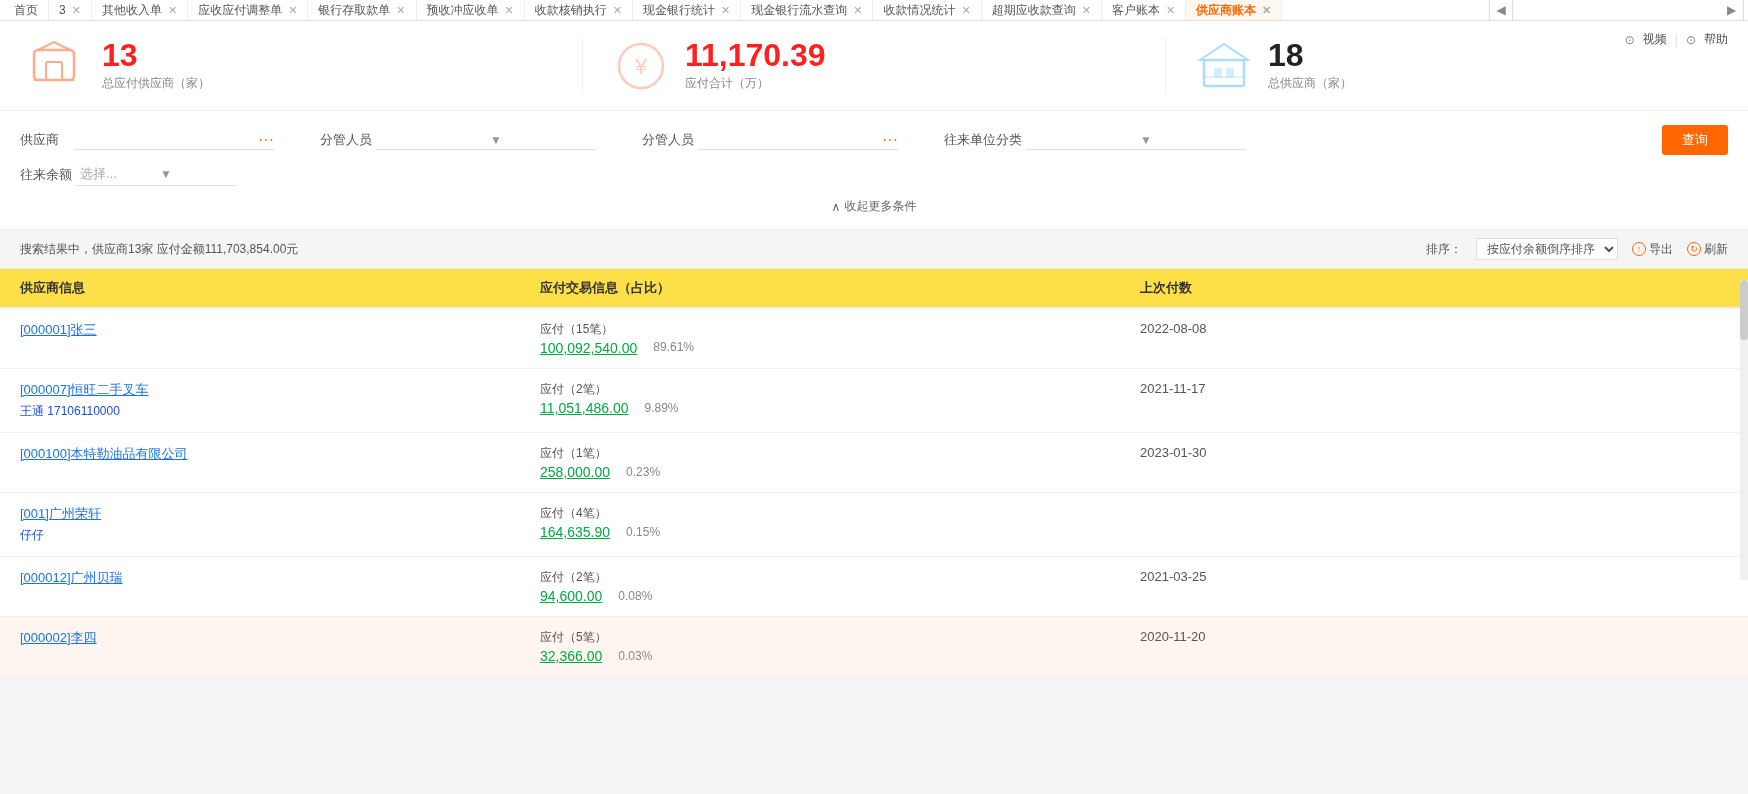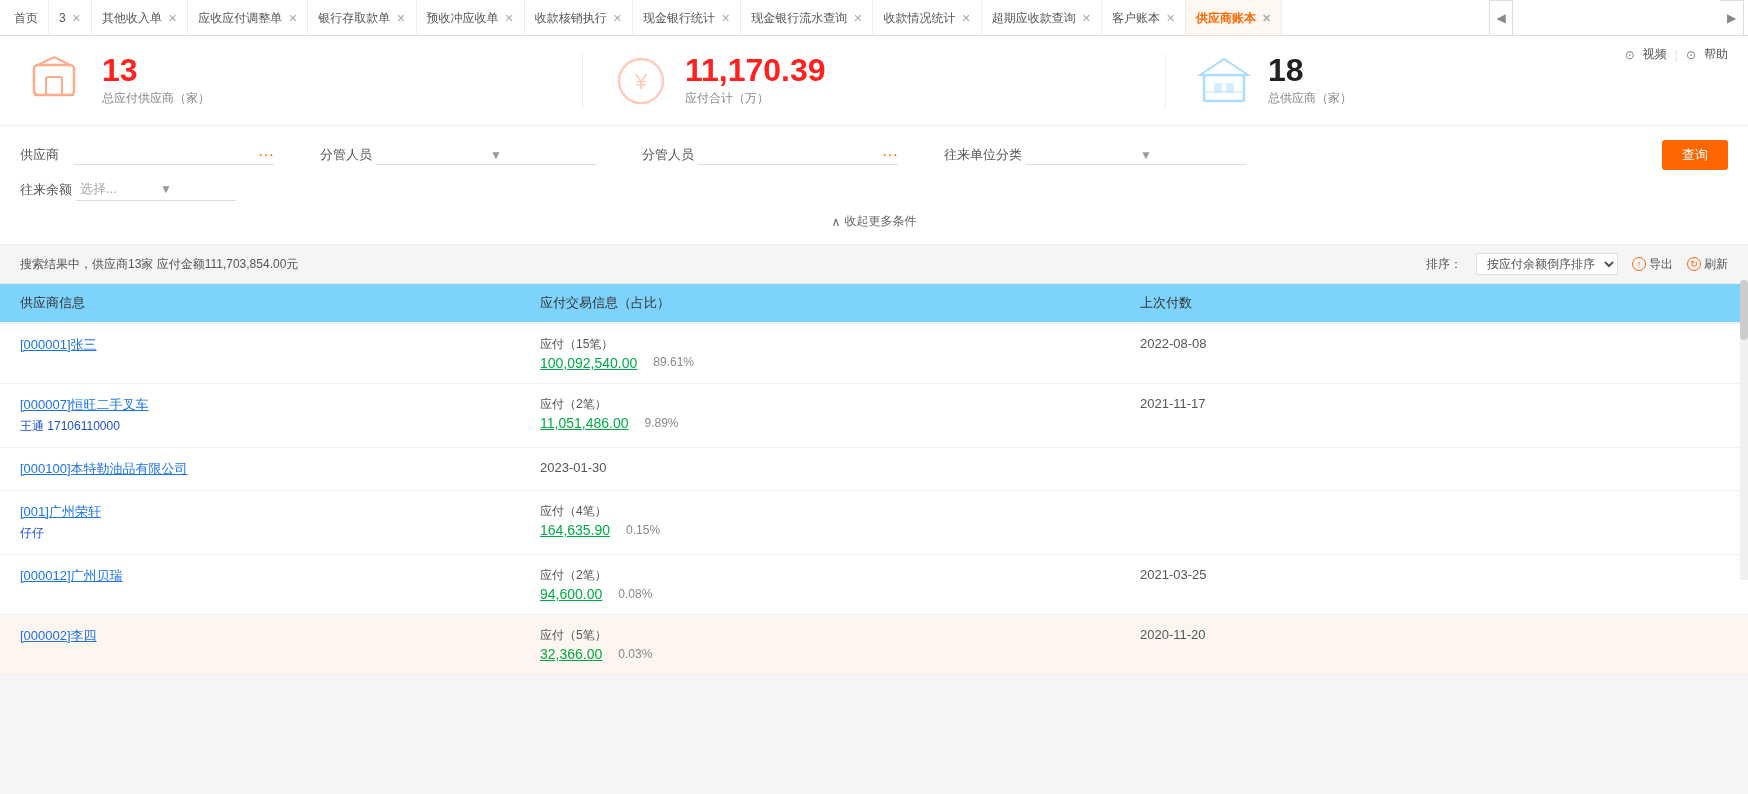--- a/index.html
+++ b/index.html
@@ -1,23 +1,24 @@
 <!DOCTYPE html>
 <html><head>
   <meta charset="utf-8">
   <style>
     * { margin: 0; padding: 0; box-sizing: border-box; }
     body { font-family: 'Microsoft YaHei', Arial, sans-serif; font-size: 13px; background: #f5f5f5; color: #333; width: 1748px; overflow-x: hidden; }
 
     
     .nav-bar {
       display: flex;
+      align-items: center;
       background: #fff;
       border-bottom: 1px solid #e0e0e0;
-      height: 36px;
+      height: 21px;
       padding: 0 4px;
       overflow: hidden;
     }
     .nav-tab {
       display: flex;
       align-items: center;
       padding: 0 10px;
       height: 36px;
       font-size: 12px;
       color: #555;
@@ -210,23 +211,23 @@
 
     
     .table-container {
       background: #fff;
       margin: 0;
     }
     .table-header {
       display: grid;
       grid-template-columns: 520px 600px 1fr;
       padding: 10px 20px;
-      background: #7dd3fc;
+      background: #fde047;
       border-bottom: 2px solid #eee;
-      font-weight: normal;
+      font-weight: bold;
       font-size: 13px;
       color: #333;
     }
     .table-row {
       display: grid;
       grid-template-columns: 520px 600px 1fr;
       padding: 12px 20px;
       border-bottom: 1px solid #f0f0f0;
       align-items: start;
     }
@@ -502,20 +503,27 @@
         <span class="trade-percent">9.89%</span>
       </div>
     </div>
     <div class="last-payment">2021-11-17</div>
   </div>
       <div class="table-row">
     <div>
       <a class="supplier-link">[000100]本特勒油品有限公司</a>
       
     </div>
+    <div class="trade-info">
+      <div class="trade-label">应付（1笔）</div>
+      <div style="display:flex;align-items:center;margin-top:2px;">
+        <a class="trade-amount">258,000.00</a>
+        <span class="trade-percent">0.23%</span>
+      </div>
+    </div>
     <div class="last-payment">2023-01-30</div>
   </div>
       <div class="table-row">
     <div>
       <a class="supplier-link">[001]广州荣轩</a>
       <div class="supplier-sub">仔仔</div>
     </div>
     <div class="trade-info">
       <div class="trade-label">应付（4笔）</div>
       <div style="display:flex;align-items:center;margin-top:2px;">

